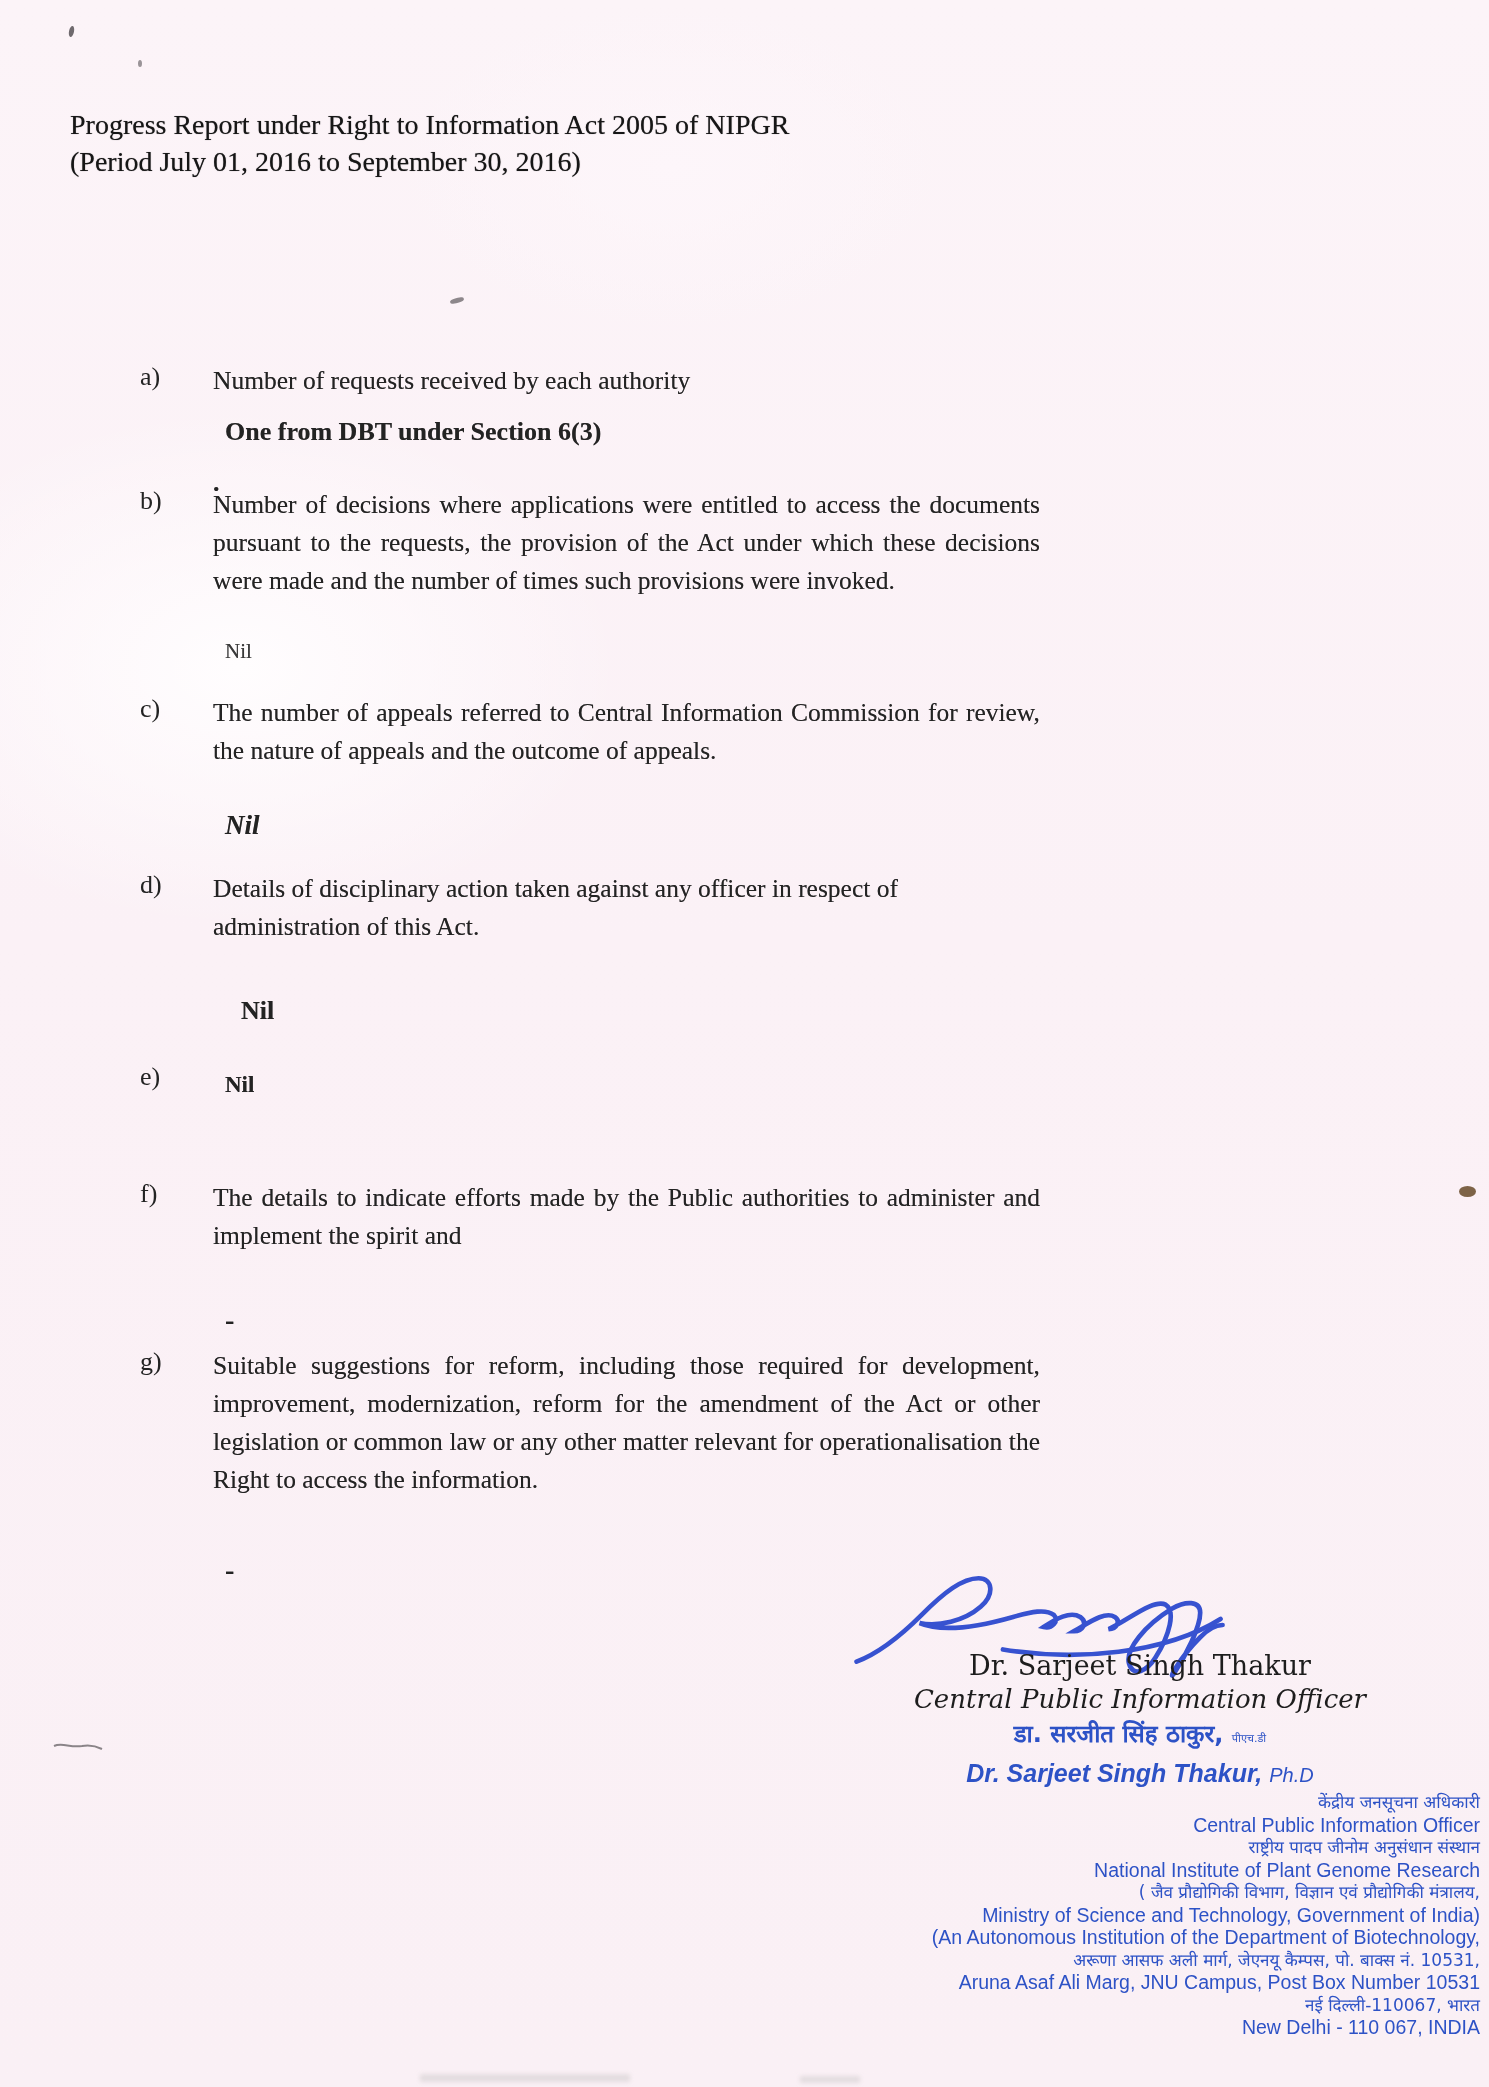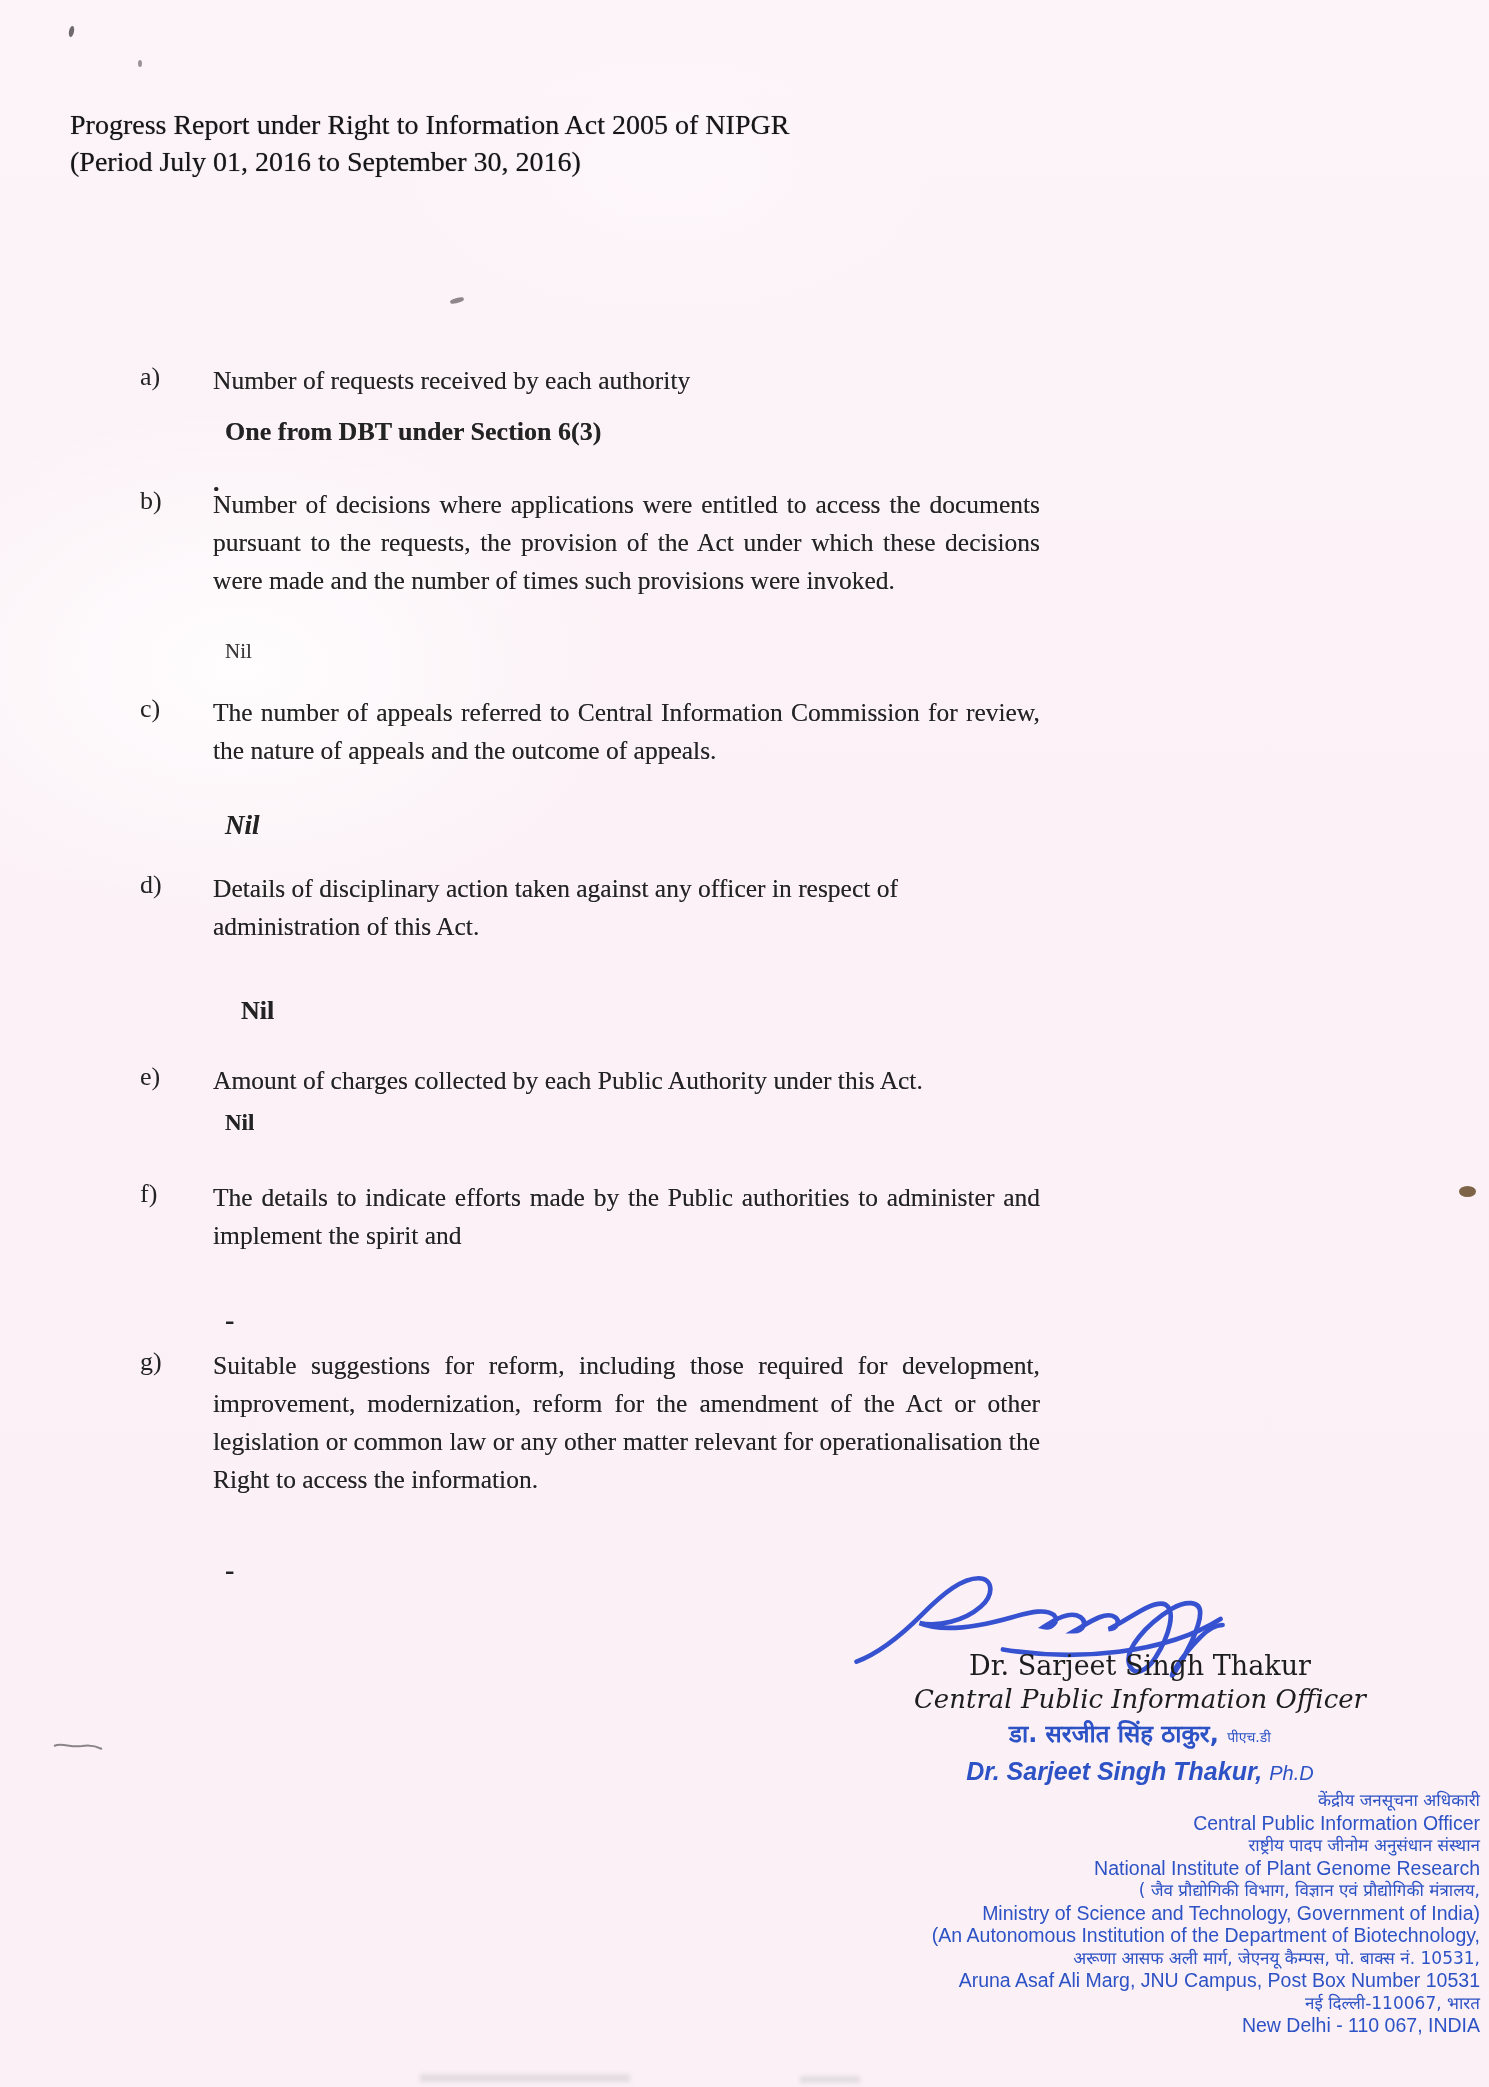--- a/index.html
+++ b/index.html
@@ -28,21 +28,21 @@
   .ans-e{margin-top:4px;font-weight:bold;font-size:23px;}
   .ans-f{margin-top:46px;font-weight:bold;font-size:28px;}
   .ans-g{margin-top:52px;font-weight:bold;font-size:28px;}
   
   .sig-svg{position:absolute;left:838px;top:1562px;width:395px;height:122px;}
   .sig-block{position:absolute;left:800px;top:1648px;width:680px;text-align:center;}
   .sig-name{font-family:"DejaVu Serif", serif;font-size:27px;line-height:35px;color:#1d1d1d;}
   .sig-role{font-family:"DejaVu Serif", serif;font-style:italic;font-size:26px;line-height:33px;color:#1d1d1d;}
   .stamp{color:#2d52c6;}
   .stamp-name-hi{font-family:"DejaVu Sans", sans-serif;font-weight:bold;font-size:24px;line-height:36px;}
-  .stamp-name-hi .sfx{font-size:14px;font-weight:normal;}
+  .stamp-name-hi .sfx{font-size:11px;font-weight:normal;}
   .stamp-name-en{font-family:"Liberation Sans", sans-serif;font-weight:bold;font-size:25px;line-height:32px;font-style:italic;}
   .stamp-name-en .sfx{font-size:20px;font-weight:normal;}
   .stamp-line{line-height:22.5px;text-align:right;}
   .stamp-line.hi{font-family:"DejaVu Sans", sans-serif;font-size:17px;}
   .stamp-line.en{font-family:"Liberation Sans", sans-serif;font-size:19.5px;}
   
   .speck{position:absolute;border-radius:50%;}
   .squiggle{position:absolute;left:52px;top:1738px;width:52px;height:14px;}
   .smudge{position:absolute;background:#d9d4d6;filter:blur(2px);opacity:.7;}
 </style>
@@ -85,21 +85,20 @@
   <div class="letter">d)</div>
   <div class="body">
     <p class="para">Details of disciplinary action taken against any officer in respect of administration of this Act.</p>
     <p class="answer ans-d">Nil</p>
   </div>
 </div>
 
 <div class="item" style="top:1062px;">
   <div class="letter">e)</div>
   <div class="body">
-    <p class="para">Amount of charges collected by each Public Authority under this Act.</p>
     <p class="answer ans-e">Nil</p>
   </div>
 </div>
 
 <div class="item just" style="top:1179px;">
   <div class="letter">f)</div>
   <div class="body">
     <p class="para">The details to indicate efforts made by the Public authorities to administer and implement the spirit and</p>
     <p class="answer ans-f">-</p>
   </div>

